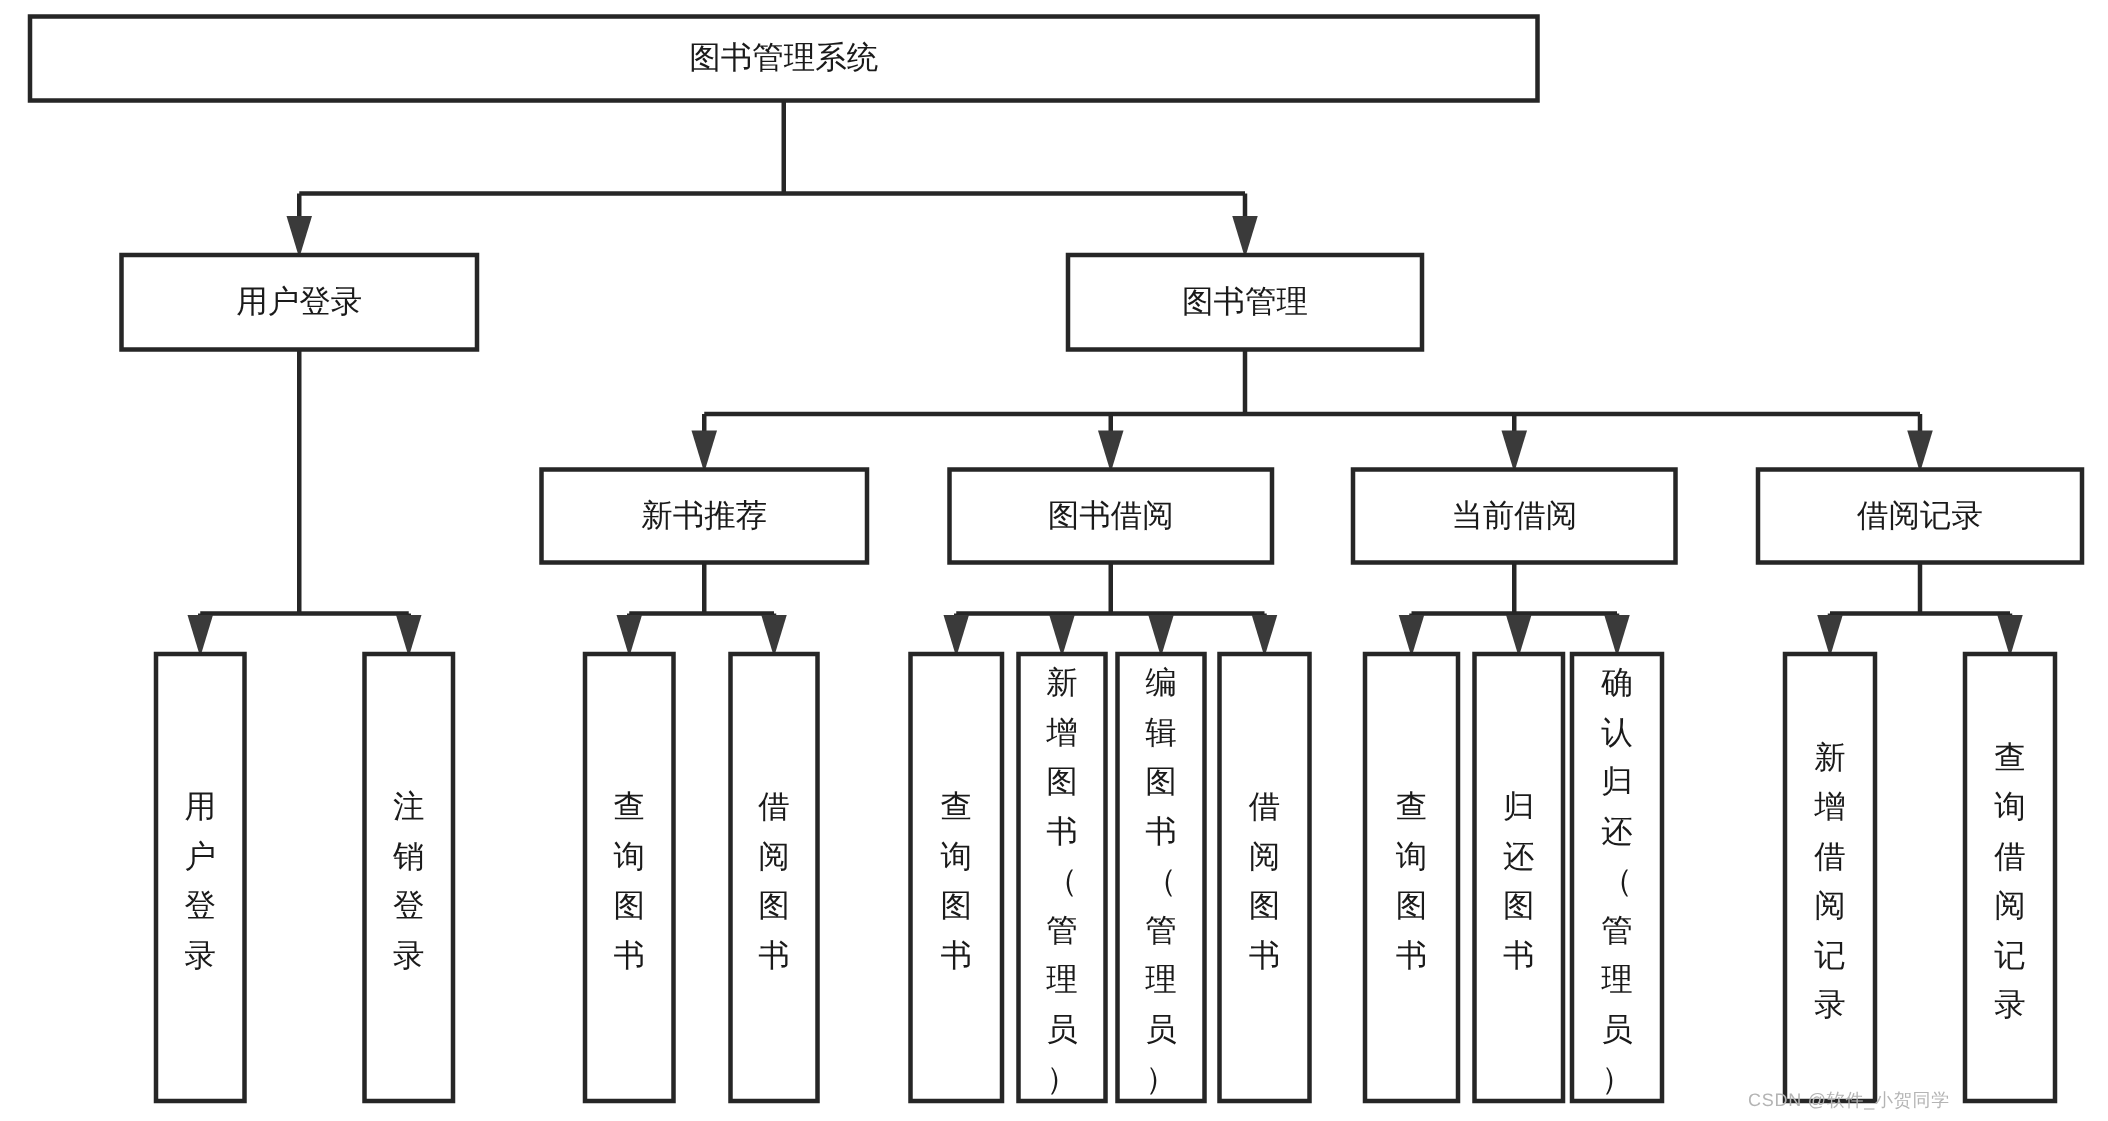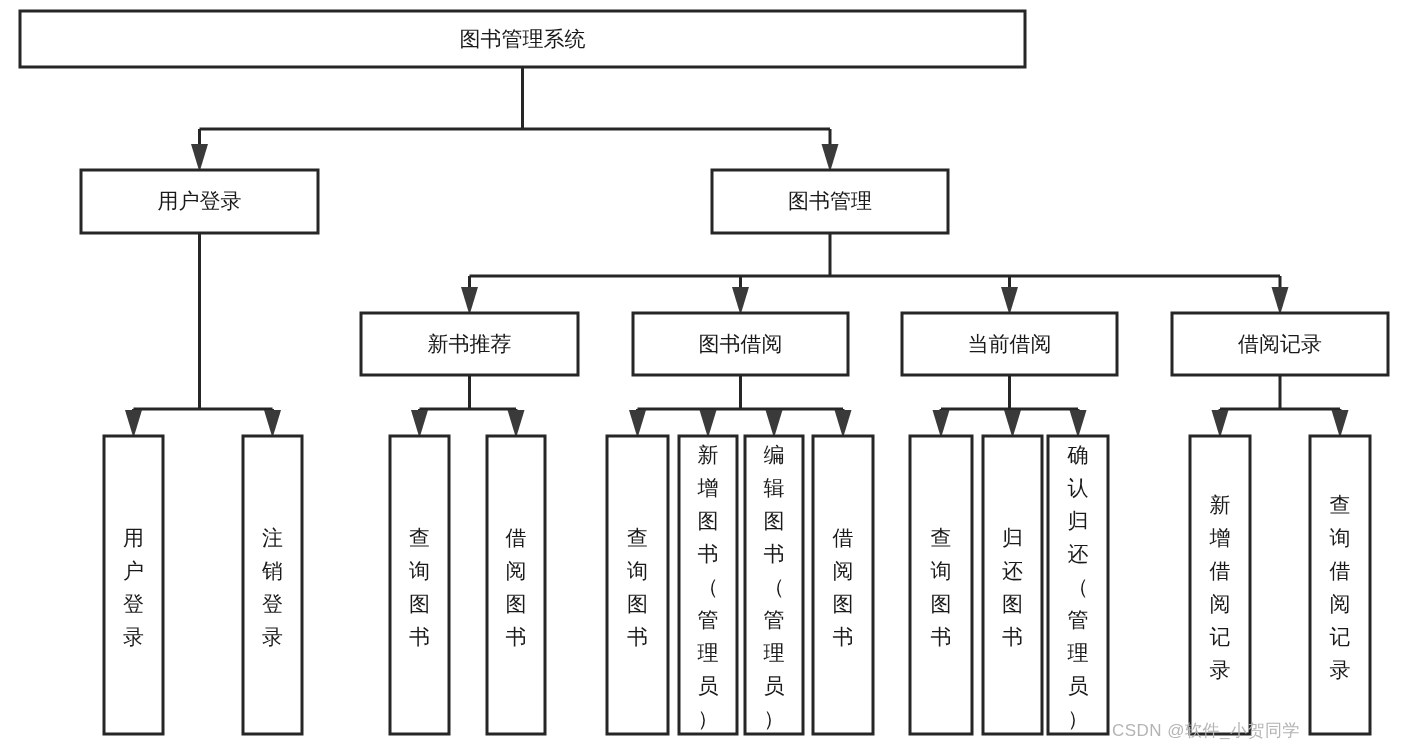--- a/index.html
+++ b/index.html
@@ -53,21 +53,21 @@
     font-family: "Liberation Sans", "DejaVu Sans", sans-serif;
     font-size: 21px;
     fill: #1a1a1a;
     text-anchor: middle;
   }
   .watermark {
     position: absolute;
     right: 8px;
     bottom: 5px;
     font-family: "Liberation Sans", "DejaVu Sans", sans-serif;
-    font-size: 17px;
+    font-size: 12px;
     color: #b4b4b4;
     white-space: nowrap;
     letter-spacing: 0.5px;
     pointer-events: none;
   }
 </style>
 </head>
 <body>
 
 <div id="diagram-root">

